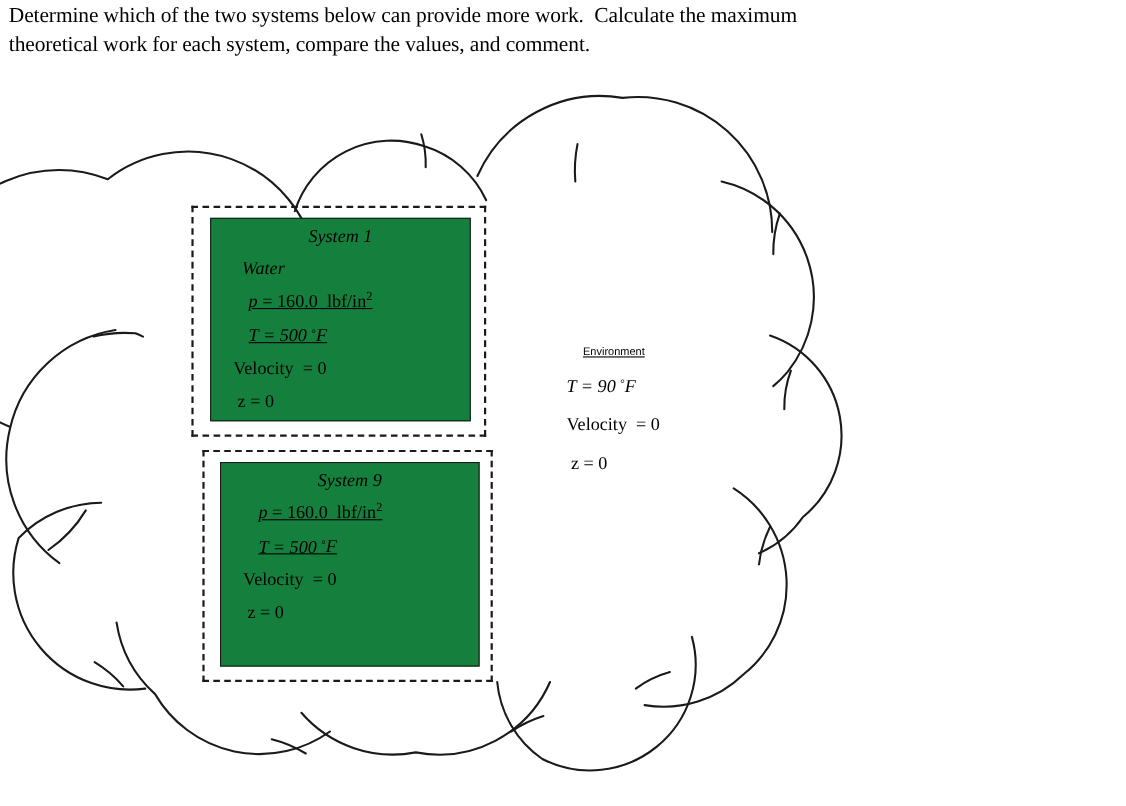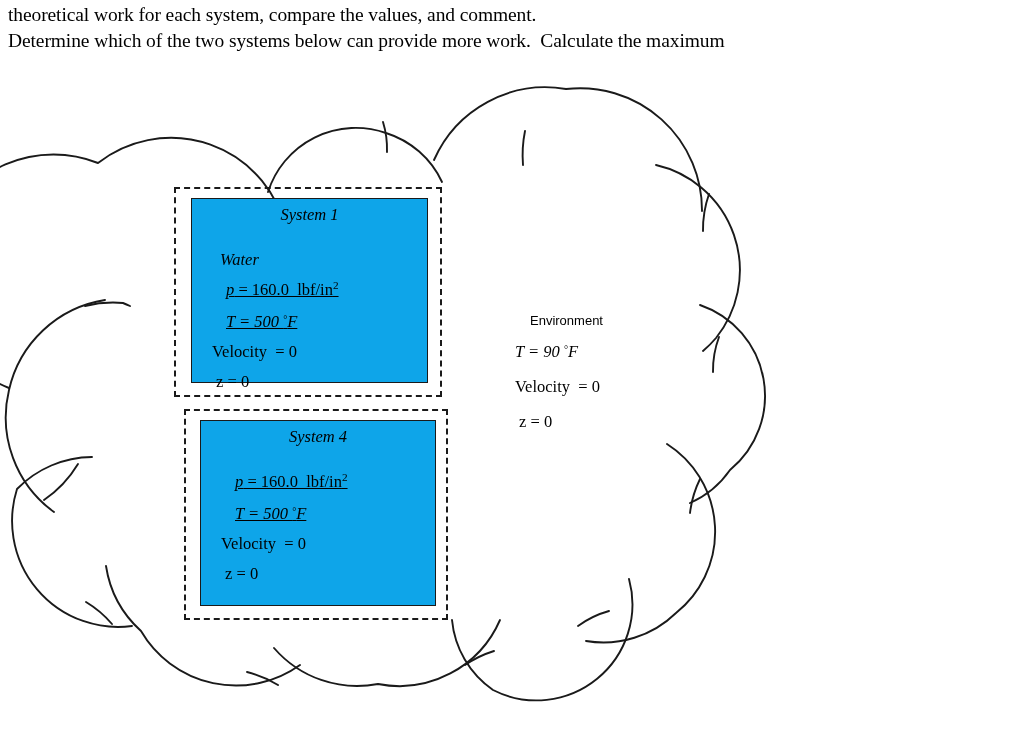--- a/index.html
+++ b/index.html
@@ -48,38 +48,38 @@
     background: transparent;
     box-sizing: border-box;
   }
   .system-box-inner {
     position: absolute;
     left: 13px;
     top: 8px;
     right: 11px;
     bottom: 11px;
     border: 1.6px solid #1a1a1a;
-    background: #0ea5e9;
+    background: #15803d;
     box-sizing: border-box;
   }
   #system1-box { left: 174px; top: 187px; width: 268px; height: 210px; }
   #system1-box .system-box-inner { left: 15px; top: 9px; right: 12px; bottom: 12px; }
   #system2-box { left: 184px; top: 409px; width: 264px; height: 211px; }
   #system2-box .system-box-inner { left: 14px; top: 9px; right: 10px; bottom: 12px; }
 
   .sys-title {
     text-align: center;
     font-style: italic;
     font-size: 16.5px;
     line-height: 20px;
     margin-top: 6px;
     white-space: pre;
   }
   .sys-lines {
-    margin-top: 20px;
+    margin-top: 4px;
     padding-left: 20px;
   }
   .sys-line {
     font-size: 16.5px;
     line-height: 30px;
     white-space: pre;
     display: block;
   }
   .ital { font-style: italic; }
   .rom  { font-style: normal; }
@@ -100,33 +100,34 @@
 
   
   #environment-block {
     position: absolute;
     left: 515px;
     top: 310px;
     width: 200px;
   }
   #environment-title {
     font-family: "Liberation Sans", sans-serif;
-    font-size: 13px;
+    font-size: 10px;
     line-height: 22px;
     padding-left: 15px;
     white-space: pre;
+    text-decoration: underline;
   }
   #environment-block .sys-line { line-height: 35px; }
 </style>
 </head>
 <body>
 
 <div id="prompt">
+  <span class="line">Determine which of the two systems below can provide more work.  Calculate the maximum</span>
   <span class="line">theoretical work for each system, compare the values, and comment.</span>
-  <span class="line">Determine which of the two systems below can provide more work.  Calculate the maximum</span>
 </div>
 
 <svg id="cloud-svg" viewBox="0 0 1024 733" xmlns="http://www.w3.org/2000/svg">
   <g fill="none" stroke="#1a1a1a" stroke-width="1.9" stroke-linecap="round">
 
     <path d="M 9 388 A 118 118 0 0 1 98 163 A 118 118 0 0 1 286 230"></path>
     <path d="M 286 230 A 118 118 0 0 1 293 253"></path>
 
     <path d="M 268 192 A 92 92 0 0 1 386 133 A 92 92 0 0 1 442 182"></path>
     <path d="M 383 122 A 92 92 0 0 1 387 152"></path>
@@ -171,21 +172,21 @@
       <span class="sys-line ind-2"><span class="ital">p</span><span class="rom"> = 160.0  lbf/in</span><span class="rom sup">2</span></span>
       <span class="sys-line ind-2 ital"><span>T = 500 </span><span class="deg">F</span></span>
       <span class="sys-line ind-0 rom">Velocity  = 0</span>
       <span class="sys-line ind-3 rom">z = 0</span>
     </div>
   </div>
 </div>
 
 <div class="system-box" id="system2-box">
   <div class="system-box-inner">
-    <div class="sys-title">System 4</div>
+    <div class="sys-title">System 9</div>
     <div class="sys-lines">
       <span class="sys-line ind-2"><span class="ital">p</span><span class="rom"> = 160.0  lbf/in</span><span class="rom sup">2</span></span>
       <span class="sys-line ind-2 ital"><span>T = 500 </span><span class="deg">F</span></span>
       <span class="sys-line ind-0 rom">Velocity  = 0</span>
       <span class="sys-line ind-3 rom">z = 0</span>
     </div>
   </div>
 </div>
 
 <div id="environment-block">

